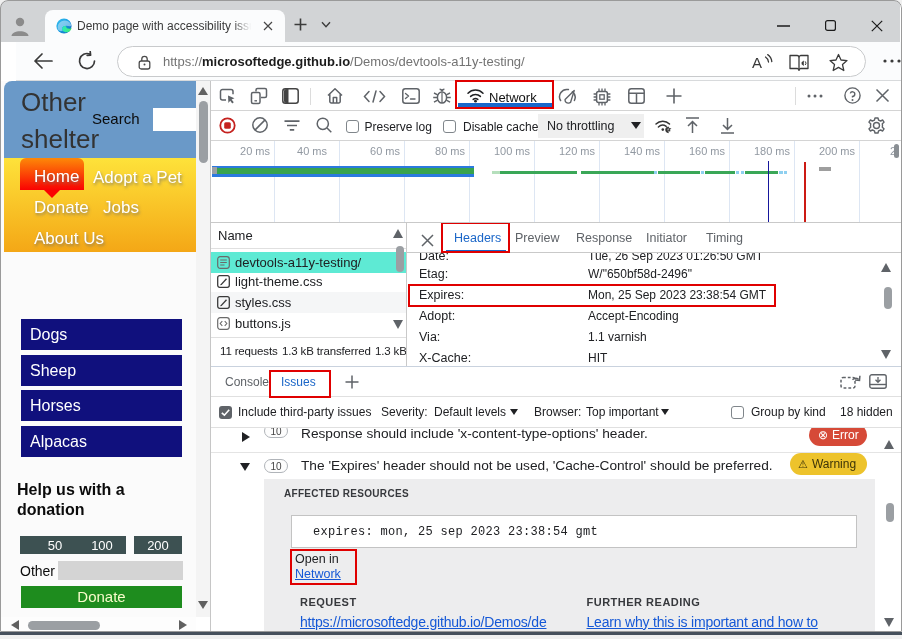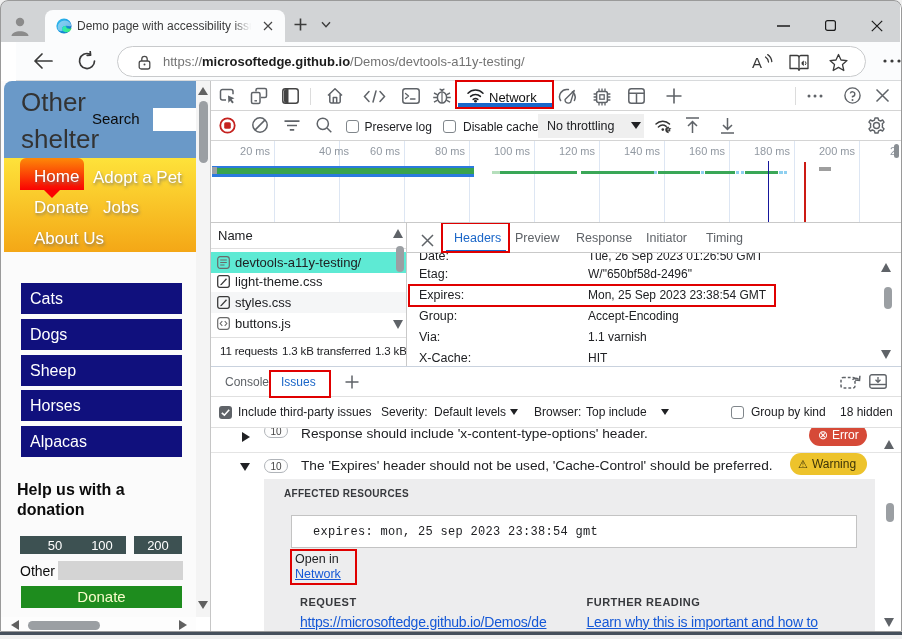--- a/index.html
+++ b/index.html
@@ -167,21 +167,20 @@
       <div class="sbox"></div>
     </div>
     <div id="pnav">
       <div id="hometab"></div>
       <div class="navtxt" style="left:30px;top:9px">Home</div>
       <div class="navtxt" style="left:89px;top:10px">Adopt a Pet</div>
       <div class="navtxt" style="left:30px;top:40px">Donate</div>
       <div class="navtxt" style="left:99px;top:40px">Jobs</div>
       <div class="navtxt" style="left:30px;top:71px">About Us</div>
     </div>
-    <div class="bigbtn" style="top:202px">Cats</div>
     <div class="bigbtn" style="top:238px">Dogs</div>
     <div class="bigbtn" style="top:274px">Sheep</div>
     <div class="bigbtn" style="top:309px">Horses</div>
     <div class="bigbtn" style="top:345px">Alpacas</div>
     <div class="donhead" style="top:400px">Help us with a</div>
     <div class="donhead" style="top:420px">donation</div>
     <div class="smbtn" style="left:19px;top:455px;width:70px">50</div>
     <div class="smbtn" style="left:77px;top:455px">100</div>
     <div class="smbtn" style="left:133px;top:455px">200</div>
     <div class="abs" style="left:19px;top:482px;font-size:14px;color:#0b0b0b">Other</div>
@@ -315,21 +314,21 @@
         <div class="gline" style="left:128px"></div>
       <div class="gline" style="left:193px"></div>
         <div class="gline" style="left:258px"></div>
       <div class="gline" style="left:323px"></div>
         <div class="gline" style="left:388px"></div>
       <div class="gline" style="left:453px"></div>
         <div class="gline" style="left:518px"></div>
       <div class="gline" style="left:583px"></div>
         <div class="gline" style="left:648px"></div>
       <div class="rlabel" style="left:9px">20 ms</div>
-        <div class="rlabel" style="left:88px">40 ms</div>
+        <div class="rlabel" style="left:66px">40 ms</div>
       <div class="rlabel" style="left:139px">60 ms</div>
         <div class="rlabel" style="left:204px">80 ms</div>
       <div class="rlabel" style="left:269px">100 ms</div>
         <div class="rlabel" style="left:334px">120 ms</div>
       <div class="rlabel" style="left:399px">140 ms</div>
         <div class="rlabel" style="left:464px">160 ms</div>
       <div class="rlabel" style="left:529px">180 ms</div>
         <div class="rlabel" style="left:594px">200 ms</div>
       <div class="abs" style="left:679px;top:4px;font-size:11px;color:#9198a1">2</div>
 
@@ -414,21 +413,21 @@
           </div>
         <div class="hrow" style="top:41px">
             <span class="lb">Etag:</span>
             <span class="vl">W/"650bf58d-2496"</span>
           </div>
         <div class="hrow" style="top:62px">
             <span class="lb">Expires:</span>
             <span class="vl">Mon, 25 Sep 2023 23:38:54 GMT</span>
           </div>
         <div class="hrow" style="top:83px">
-            <span class="lb">Group:</span>
+            <span class="lb">Adopt:</span>
             <span class="vl">Accept-Encoding</span>
           </div>
         <div class="hrow" style="top:104px">
             <span class="lb">Via:</span>
             <span class="vl">1.1 varnish</span>
           </div>
         <div class="hrow" style="top:125px">
             <span class="lb">X-Cache:</span>
             <span class="vl">HIT</span>
           </div>
@@ -464,21 +463,21 @@
         <div class="abs" style="left:8px;top:8px;width:13px;height:13px;background:#5f6368;border-radius:3px">
           <svg width="13" height="13" viewBox="0 0 13 13">
               <path d="M2.8 6.8 L5.4 9.2 L10.2 3.8" fill="none" stroke="#fff" stroke-width="1.6"></path>
             </svg>
         </div>
         <div class="abs" style="left:27px;top:6.5px">Include third-party issues</div>
         <div class="abs" style="left:170px;top:6.5px">Severity:</div>
         <div class="abs" style="left:223px;top:6.5px">Default levels</div>
         <div class="arr" style="left:299px;top:11px;border-left:4.5px solid transparent;border-right:4.5px solid transparent;border-top:6px solid #202124"></div>
         <div class="abs" style="left:323px;top:6.5px">Browser:</div>
-        <div class="abs" style="left:375px;top:6.5px">Top include</div>
+        <div class="abs" style="left:375px;top:6.5px">Top important</div>
         <div class="arr" style="left:450px;top:11px;border-left:4.5px solid transparent;border-right:4.5px solid transparent;border-top:6px solid #202124"></div>
         <div class="chk" style="left:520px;top:7.5px"></div>
         <div class="abs" style="left:540px;top:6.5px">Group by kind</div>
         <div class="abs" style="left:629px;top:6.5px">18 hidden</div>
       </div>
 
       <div class="abs" style="left:0;top:61px;width:691px;height:25px;border-bottom:1px solid #e4e4e4;box-sizing:border-box;overflow:hidden">
         <div class="arr" style="left:31px;top:4px;border-top:5px solid transparent;border-bottom:5px solid transparent;border-left:8px solid #202124"></div>
         <div class="pill10" style="left:53px;top:-4.5px">10</div>
         <div class="abs" style="left:90px;top:-2.5px;font-size:13.7px">Response should include 'x-content-type-options' header.</div>

